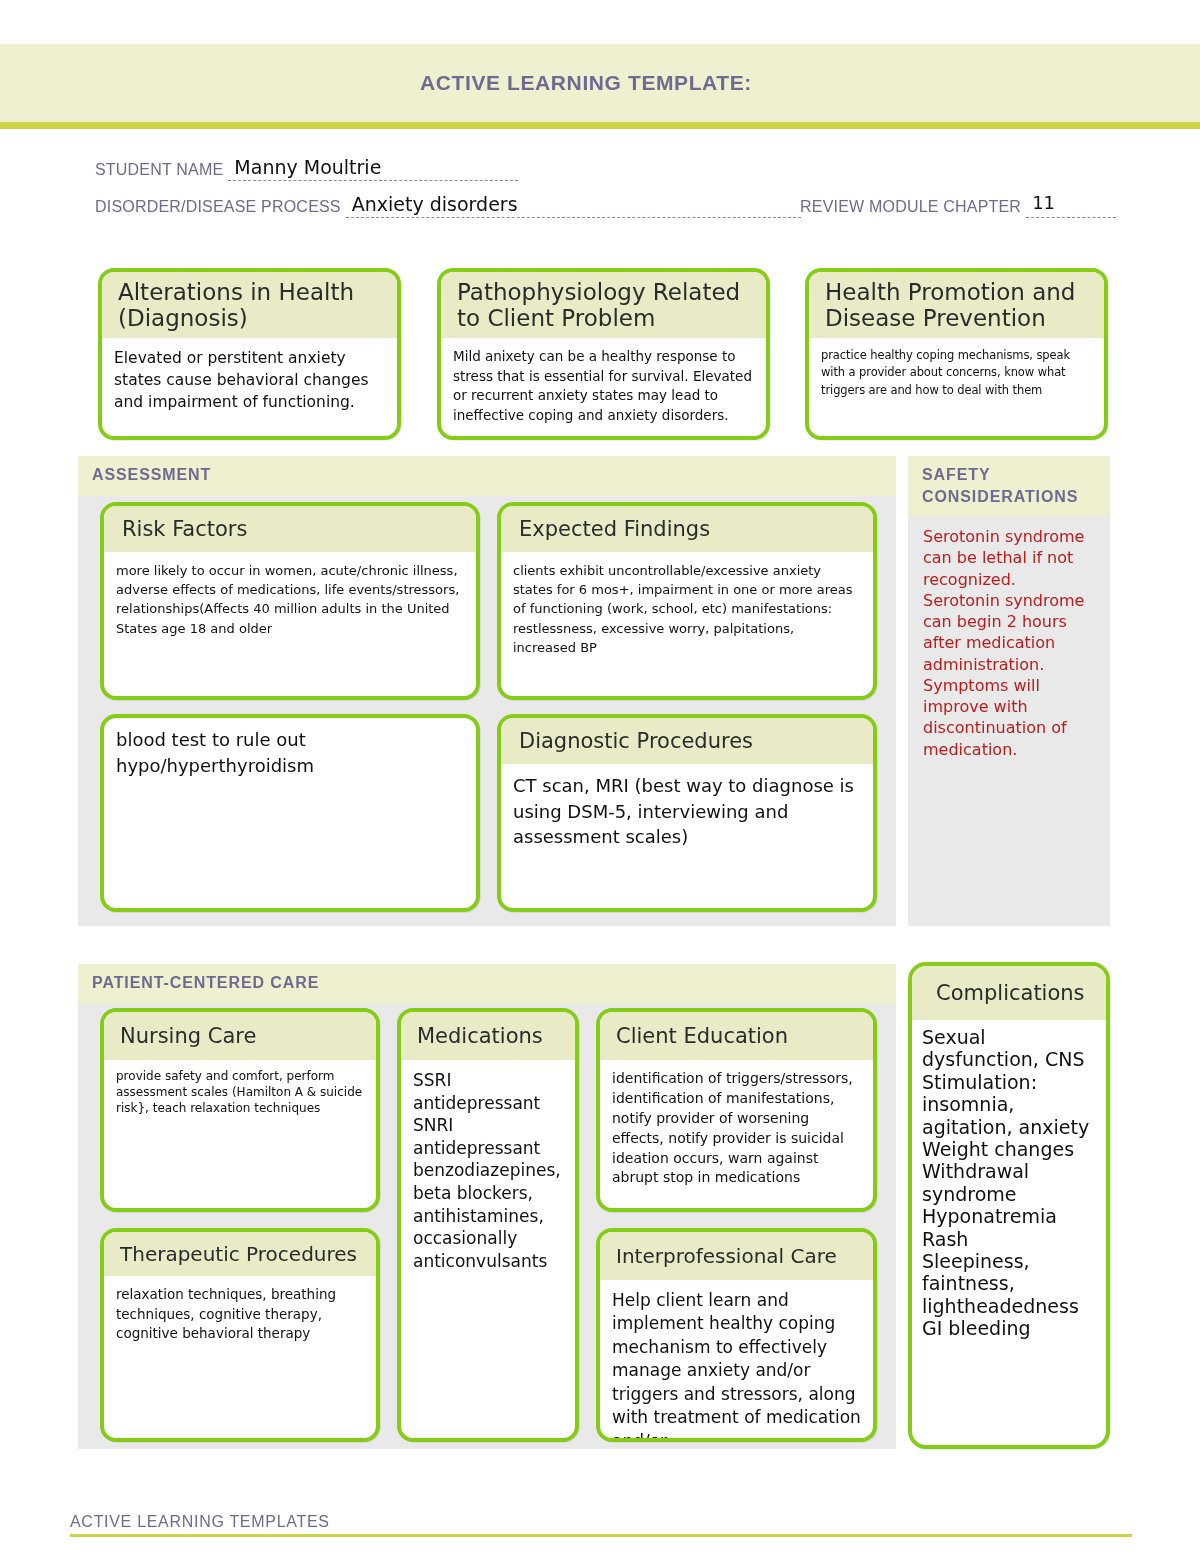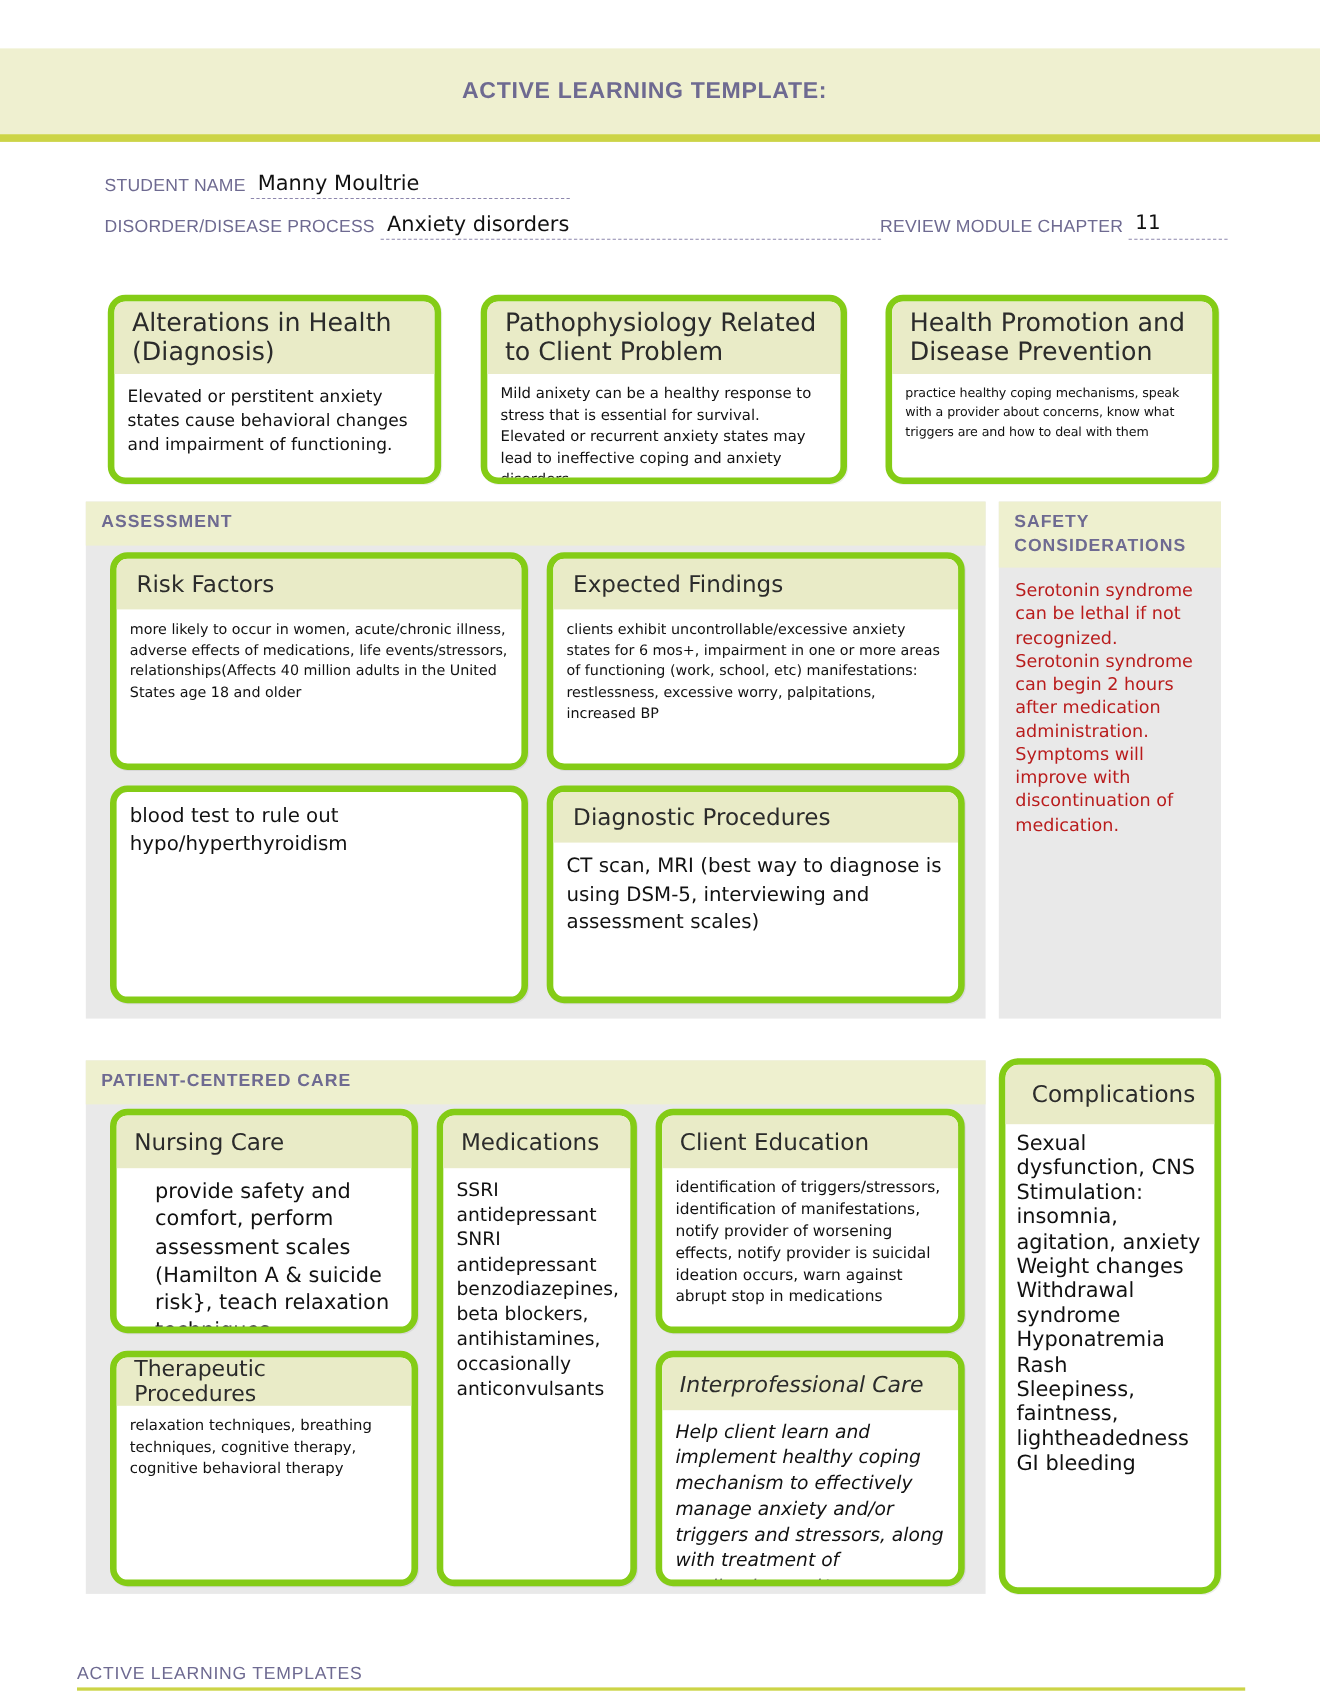--- a/index.html
+++ b/index.html
@@ -92,21 +92,21 @@
   #row-disorder { left: 95px; top: 55px; }
   #row-disorder .fill { width: 455px; }
   #row-chapter { left: 800px; top: 55px; }
   #row-chapter .fill { width: 90px; }
   #row-chapter .fill-val { font-size: 18px; bottom: 4px; }
 
   
   .card {
     position: absolute;
     background: #ffffff;
-    border: 6px solid #84cc16;
+    border: 4px solid #84cc16;
     border-radius: 16px;
     box-sizing: border-box;
     overflow: hidden;
     box-shadow: 1px 1px 0 rgba(0,0,0,0.07);
   }
   .card-head {
     background: #e9ebc7;
     box-sizing: border-box;
     display: flex;
     align-items: center;
@@ -193,25 +193,25 @@
   }
   #card-lab .card-body p, #card-diagnostic .card-body p {
     font-size: 18px; line-height: 1.42;
   }
 
   
   #card-nursing   { left: 100px; top: 1008px; width: 280px; height: 204px; }
   #card-meds      { left: 397px; top: 1008px; width: 182px; height: 434px; }
   #card-clientedu { left: 596px; top: 1008px; width: 281px; height: 204px; }
   #card-therapeutic { left: 100px; top: 1228px; width: 280px; height: 214px; }
-  #card-interprof   { left: 596px; top: 1228px; width: 281px; height: 214px; font-style: italic; }
+  #card-interprof   { left: 596px; top: 1228px; width: 281px; height: 214px; }
 
   .pcc-card .card-head { height: 48px; padding: 0 16px; }
   .pcc-card .card-head span { font-size: 21px; }
-  #card-nursing .card-body p   { font-size: 19px; line-height: 1.33; margin-left: 23px; }
+  #card-nursing .card-body p   { font-size: 12px; line-height: 1.33; }
   #card-meds .card-body p      { font-size: 17px; line-height: 1.33; }
   #card-clientedu .card-body p { font-size: 14px; line-height: 1.42; }
   #card-therapeutic .card-body p { font-size: 13.5px; line-height: 1.45; }
   #card-interprof .card-body p   { font-size: 17px; line-height: 1.38; }
   #card-therapeutic .card-head { height: 44px; }
   #card-therapeutic .card-head span { font-size: 20px; }
   #card-interprof .card-head span { font-size: 20px; }
 
   
   #card-complications {

